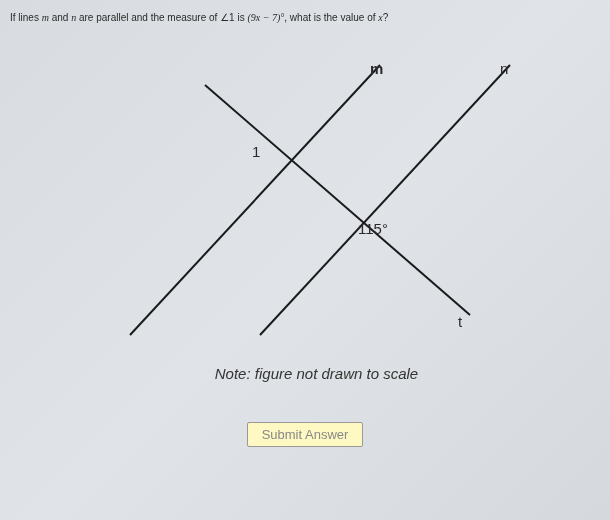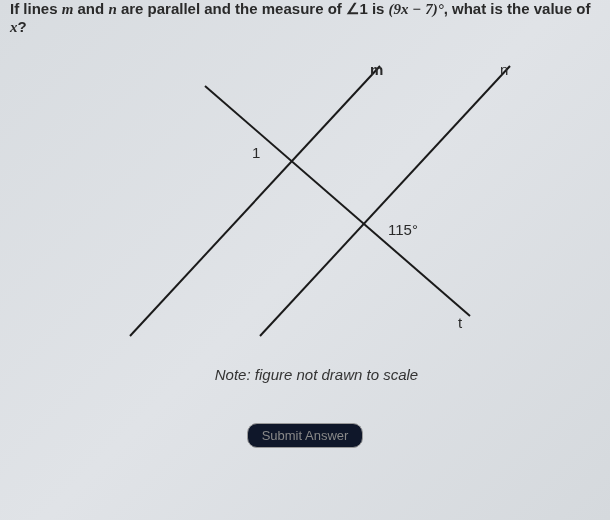--- a/index.html
+++ b/index.html
@@ -6,23 +6,23 @@
   body {
     width: 610px;
     height: 520px;
     background: linear-gradient(135deg, #d8dce0 0%, #e0e3e7 50%, #d5d9dd 100%);
     font-family: Arial, sans-serif;
     color: #2a2a2a;
     overflow: hidden;
     position: relative;
   }
   .question {
-    padding: 0 10px;
-    font-size: 15px;
-    font-weight: 700;
+    padding: 12px 10px;
+    font-size: 10px;
+    font-weight: 400;
   }
   .question .italic { font-style: italic; font-family: 'Times New Roman', serif; }
   .figure-area {
     position: relative;
     width: 100%;
     height: 340px;
   }
   .figure-area svg {
     position: absolute;
     top: 0;
@@ -62,23 +62,23 @@
     font-size: 14px;
     color: #555;
     margin-left: -60px;
   }
   .submit-btn {
     display: inline-block;
     border: 1px solid #999;
     padding: 4px 14px;
     font-size: 13px;
     color: #888;
-    background: #0f172a;
+    background: #fef9c3;
     margin-top: 10px;
-    border-radius: 10px;
+    border-radius: 2px;
     cursor: pointer;
   }
 </style>
 </head>
 <body>
 
 <div class="question">
   <span>If lines </span><span class="italic">m</span><span> and </span><span class="italic">n</span><span> are parallel and the measure of ∠1 is </span><span class="italic">(9x − 7)°</span><span>, what is the value of </span><span class="italic">x</span><span>?</span>
 </div>
 
@@ -87,21 +87,21 @@
 
     <line x1="130" y1="300" x2="380" y2="30" stroke="#1a1a1a" stroke-width="2"></line>
 
     <line x1="260" y1="300" x2="510" y2="30" stroke="#1a1a1a" stroke-width="2"></line>
 
     <line x1="205" y1="50" x2="470" y2="280" stroke="#1a1a1a" stroke-width="2"></line>
   </svg>
   <span class="label" style="left:370px; top:25px; font-weight:bold;">m</span>
   <span class="label" style="left:500px; top:25px;">n</span>
   <span class="label" style="left:252px; top:108px;">1</span>
-  <span class="label" style="left:388px; top:185px;">115°</span>
+  <span class="label" style="left:358px; top:185px;">115°</span>
   <span class="label" style="left:458px; top:278px;">t</span>
 </div>
 
 <div class="note">Note: figure not drawn to scale</div>
 
 <div class="answer-block">
   <div class="submit-btn">Submit Answer</div>
 </div>
 
 </body></html>

